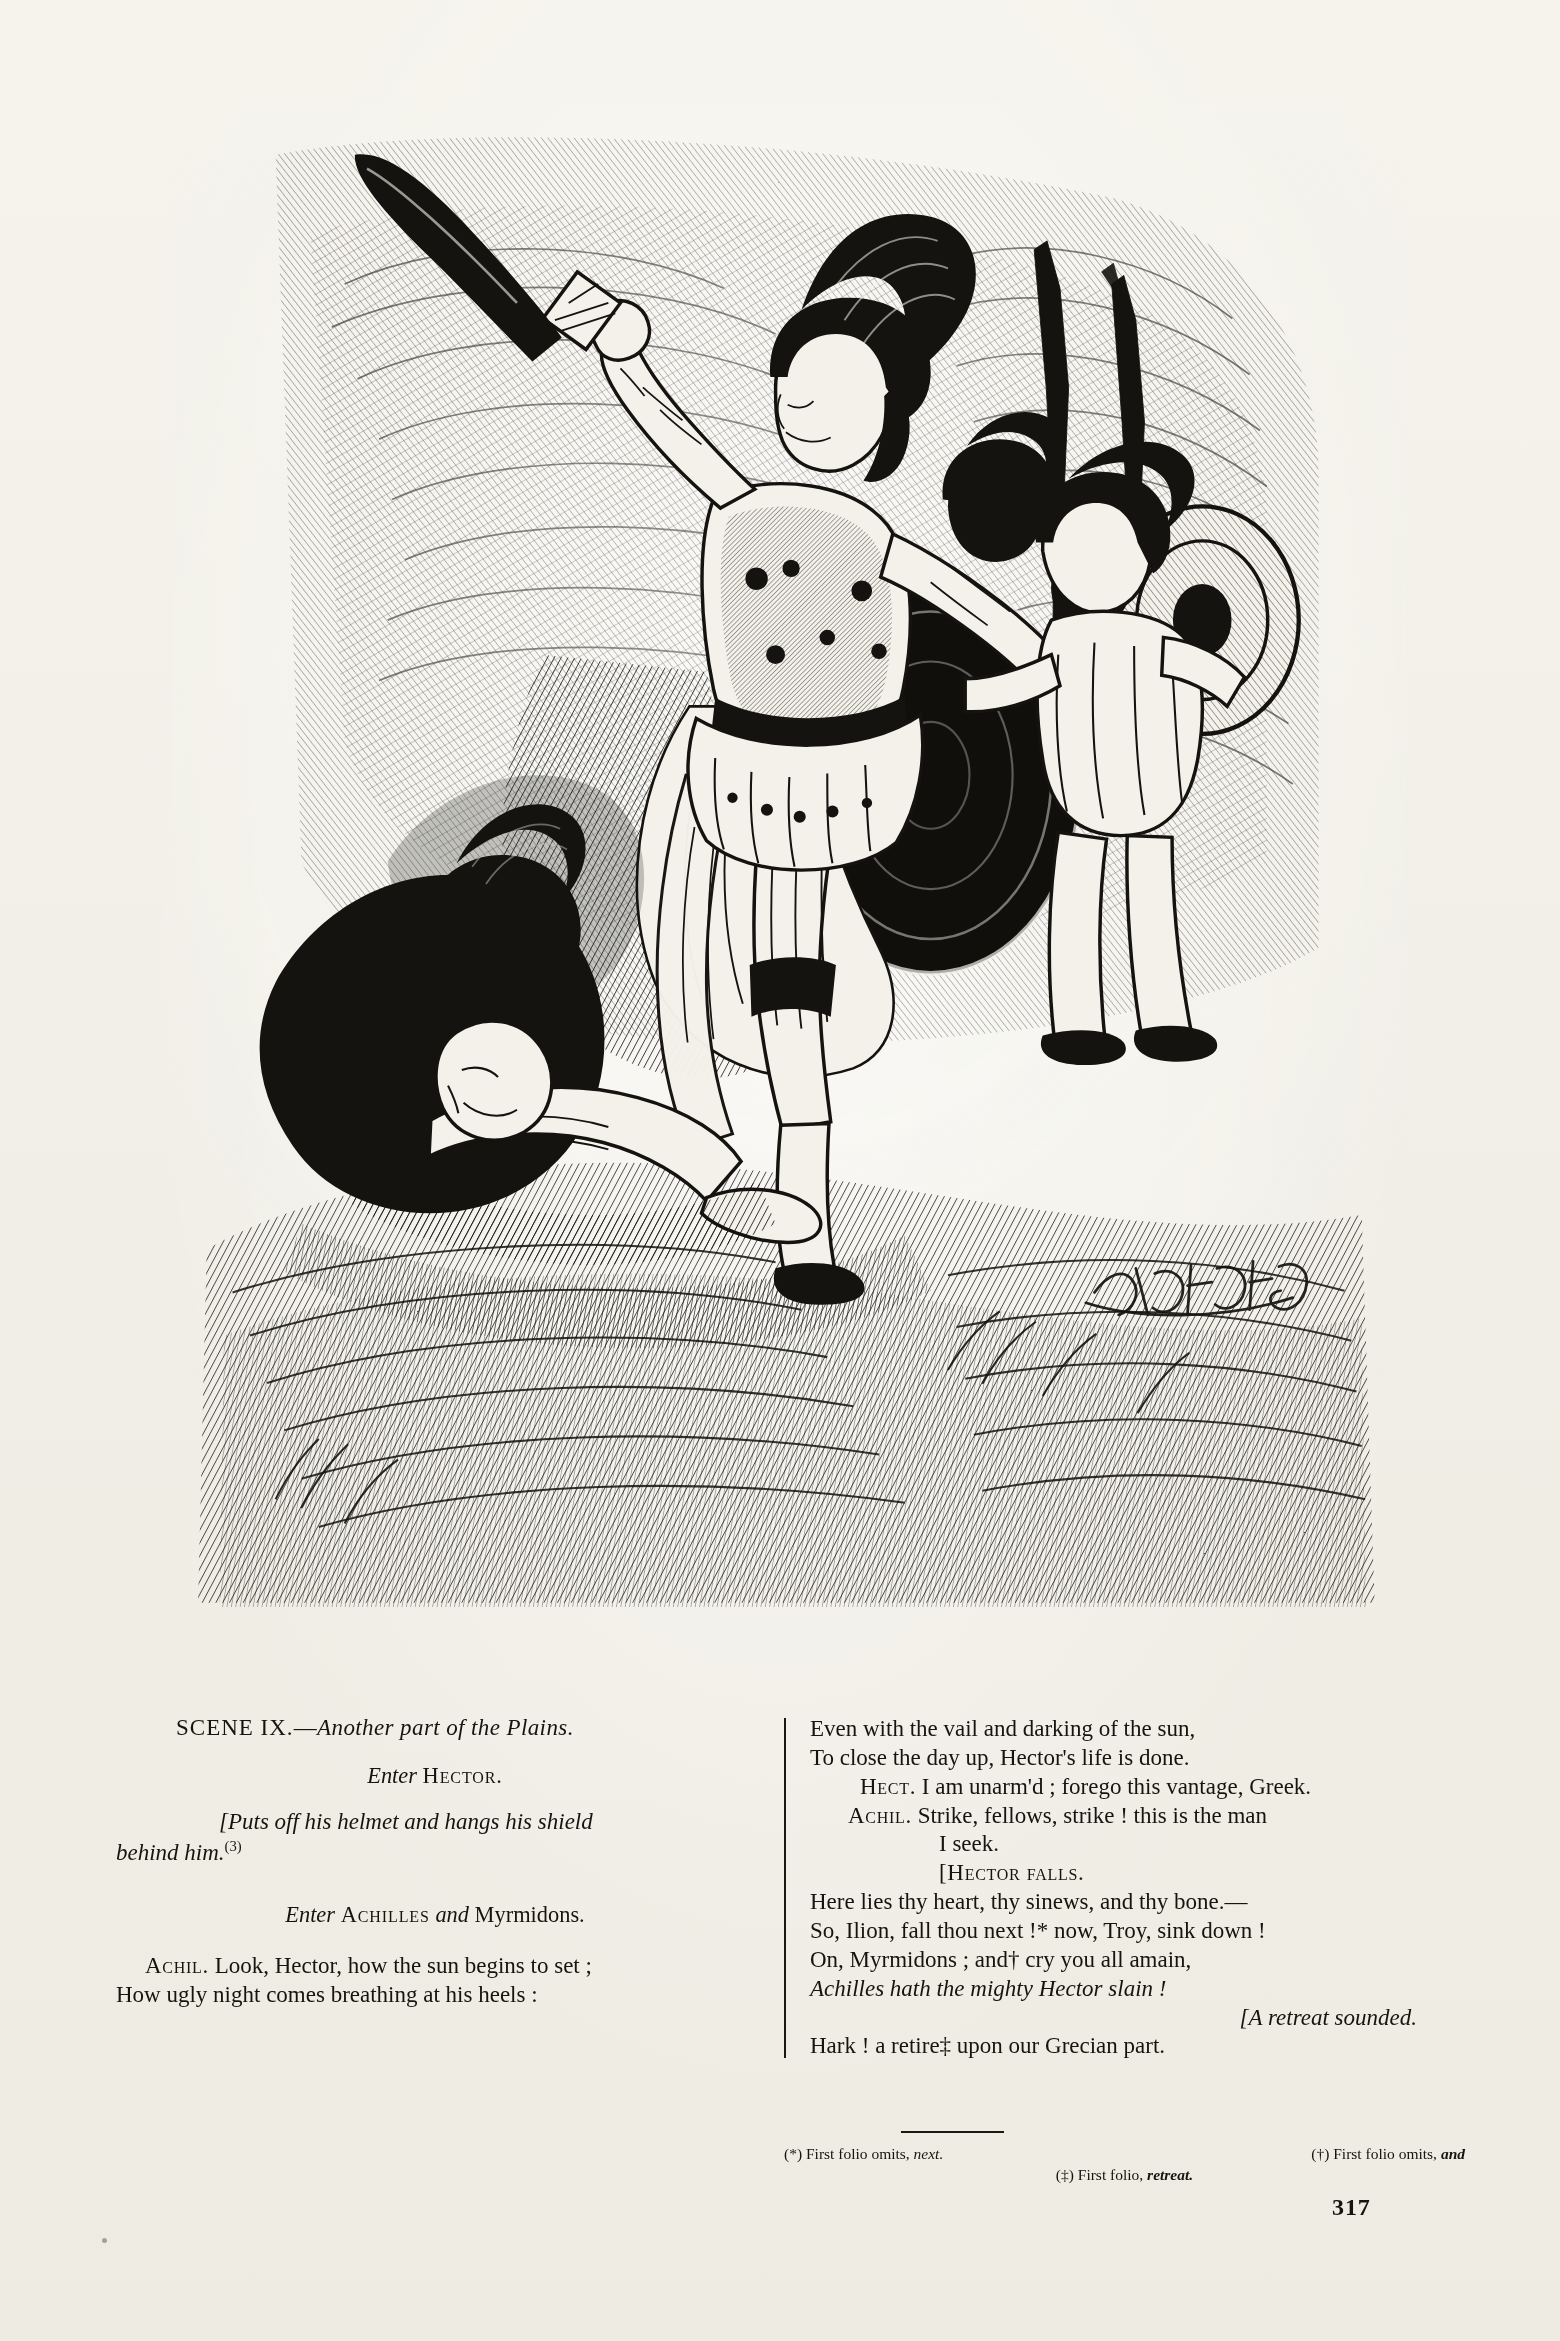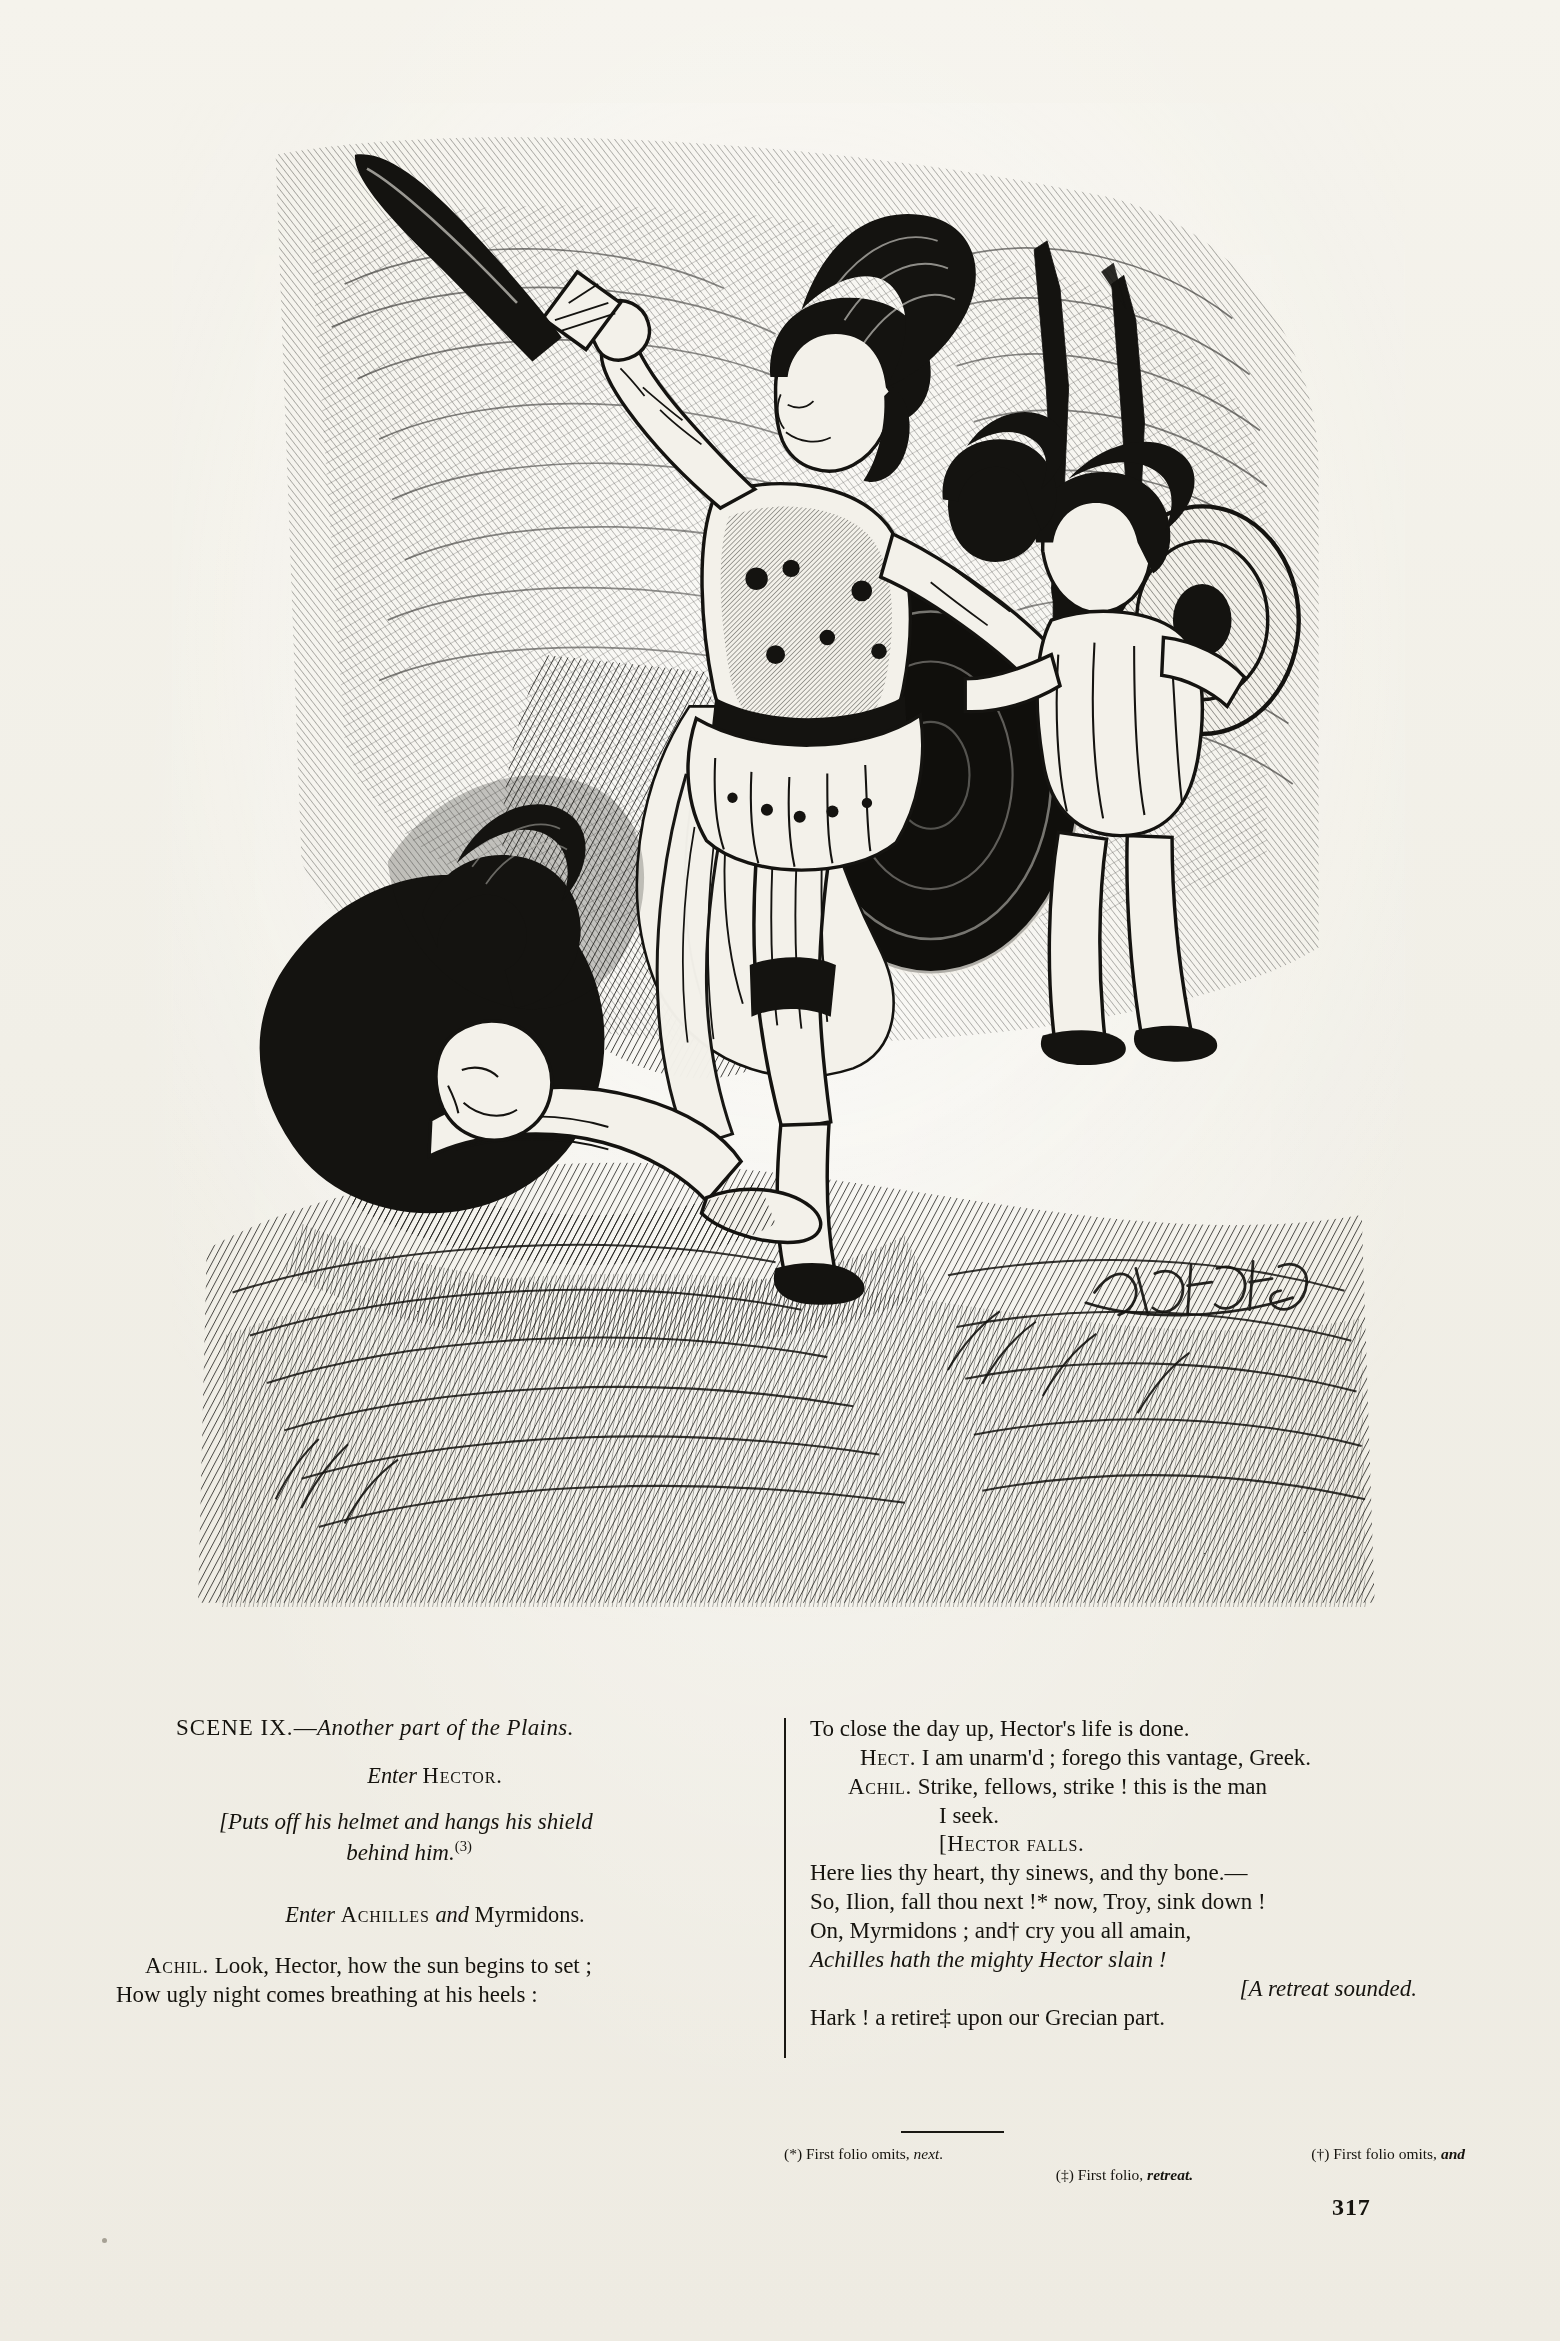--- a/index.html
+++ b/index.html
@@ -485,38 +485,39 @@
       </div>
 
       <div class="stage-center">
         <span class="ital">Enter</span>
         <span class="sc">Hector.</span>
       </div>
 
 
       <div class="speech" style="margin-top:1.7px">
         <p class="hang"><span class="stage-inline">[Puts off his helmet and hangs his shield</span></p>
-        <p style="text-align:center; padding-right:52px;"><span class="stage-inline">behind him.</span><span class="sup">(3)</span></p>
+        <p style="text-align:left; padding-right:52px;"><span class="stage-inline">behind him.</span><span class="sup">(3)</span></p>
       </div>
 
       <div class="stage-center" style="margin-top:34px;margin-bottom:24px;">
         <span class="ital">Enter</span>
         <span class="sc">Achilles</span>
         <span class="ital">and</span>
         <span>Myrmidons.</span>
       </div>
 
       <div class="speech">
         <p class="indent"><span class="spk">Achil.</span> <span>Look, Hector, how the sun begins to set ;</span></p>
         <p>How ugly night comes breathing at his heels :</p>
       </div>
     </div>
 
     <div class="col col-right">
       <div class="speech">
+        <p>Even with the vail and darking of the sun,</p>
         <p>To close the day up, Hector's life is done.</p>
         <p style="text-indent:50px"><span class="spk">Hect.</span> <span>I am unarm'd ; forego this vantage, Greek.</span></p>
         <p style="text-indent:38px"><span class="spk">Achil.</span> <span>Strike, fellows, strike ! this is the man</span></p>
         <p style="display:flex; justify-content:space-between; padding-left:129px;flex-direction:column;">
           <span>I seek.</span>
           <span class="stage-inline"><span class="spk" style="font-style:normal">[Hector falls.</span></span>
         </p>
         <p>Here lies thy heart, thy sinews, and thy bone.—</p>
         <p>So, Ilion, fall thou next !* now, Troy, sink down !</p>
         <p>On, Myrmidons ; and† cry you all amain,</p>

